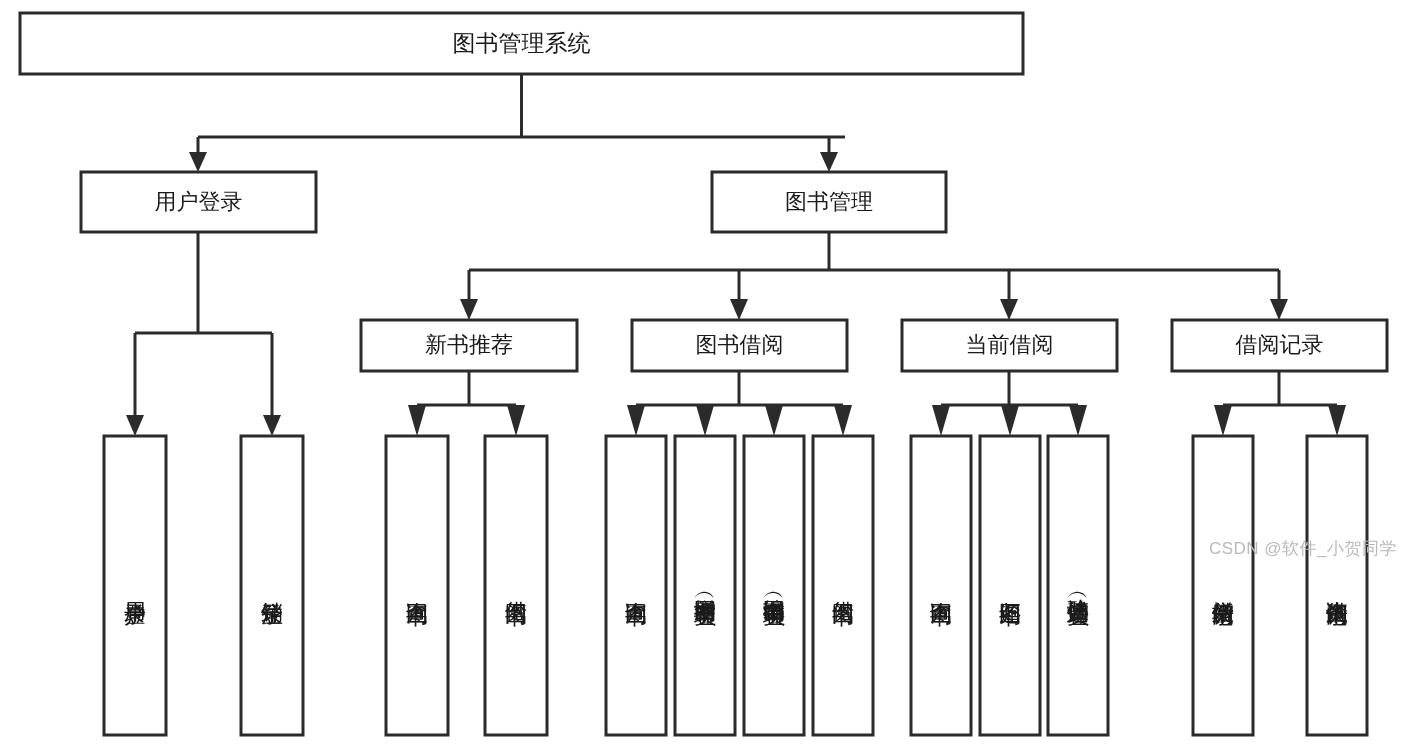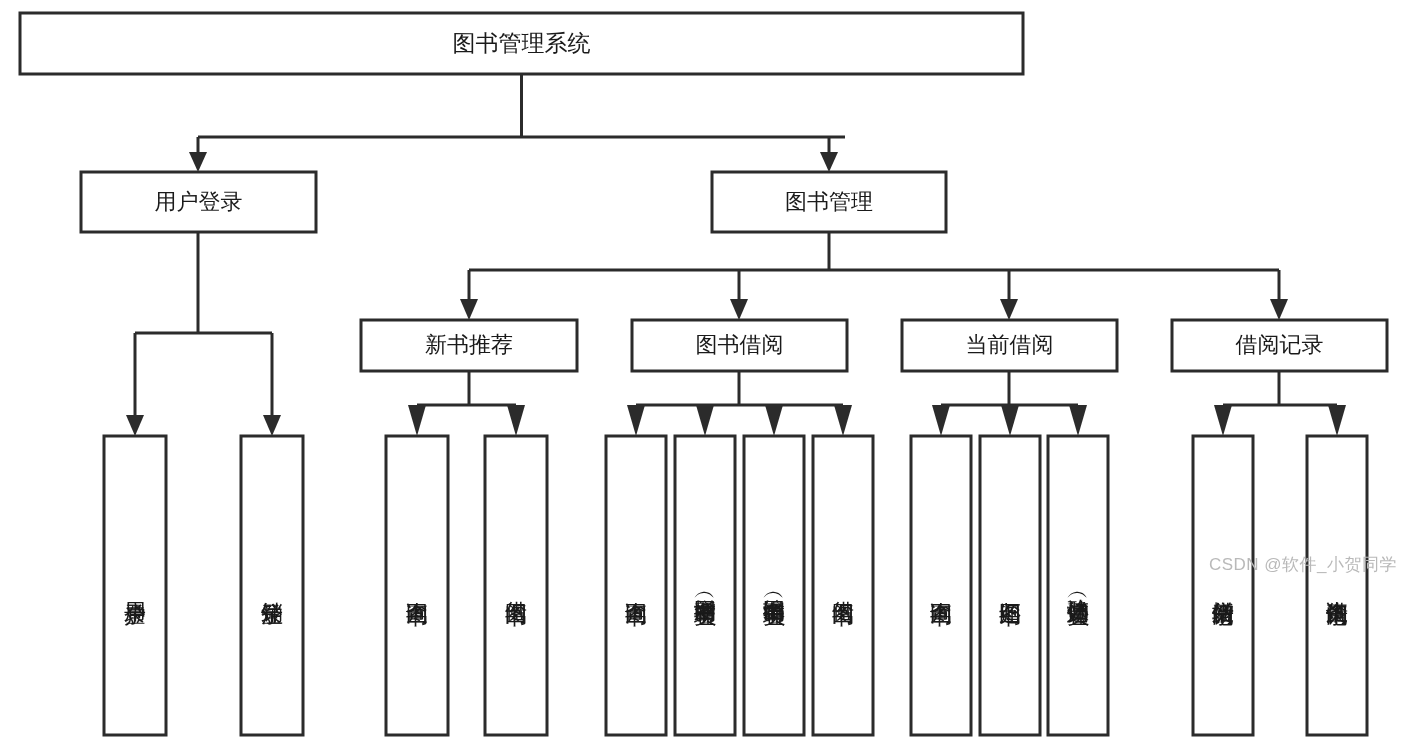--- a/index.html
+++ b/index.html
@@ -69,21 +69,21 @@
     display: flex;
     align-items: center;
     justify-content: center;
     letter-spacing: 1px;
     white-space: nowrap;
     pointer-events: none;
   }
   .watermark {
     position: absolute;
     right: 8px;
-    bottom: 4px;
+    bottom: 20px;
     font-family: "Liberation Sans", "DejaVu Sans", sans-serif;
     font-size: 17px;
     color: #b9b9b9;
     white-space: nowrap;
     letter-spacing: 0.5px;
   }
 </style>
 </head>
 <body>
 

